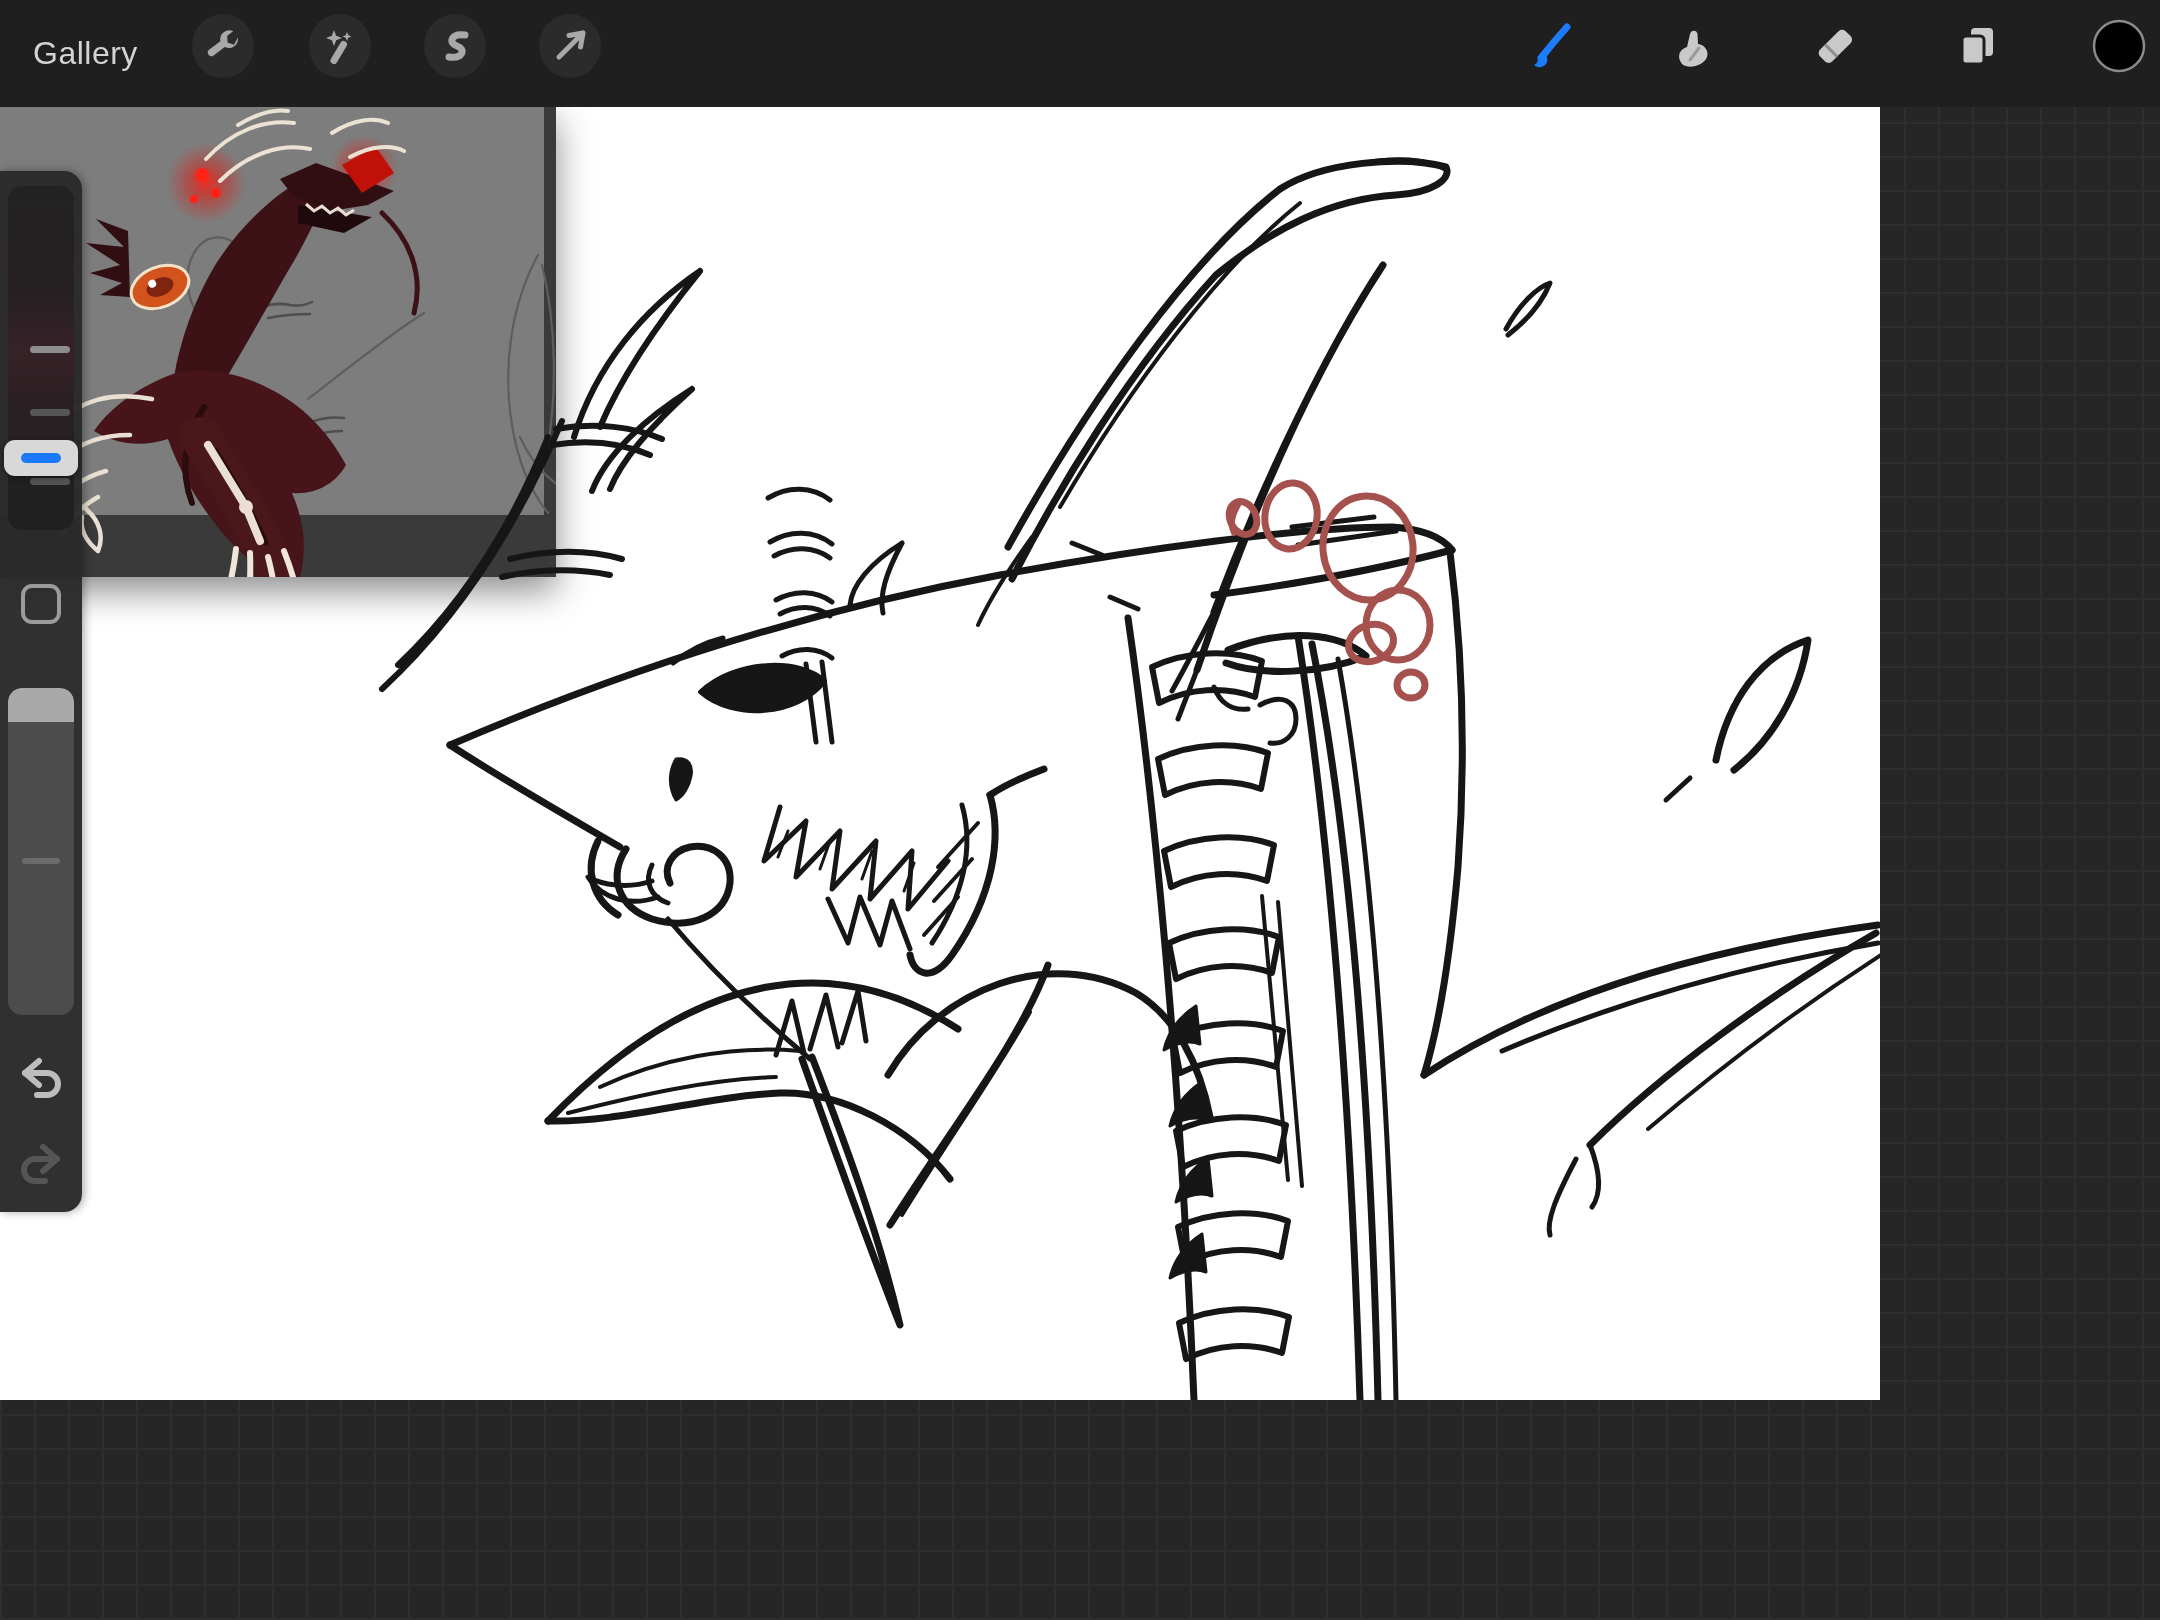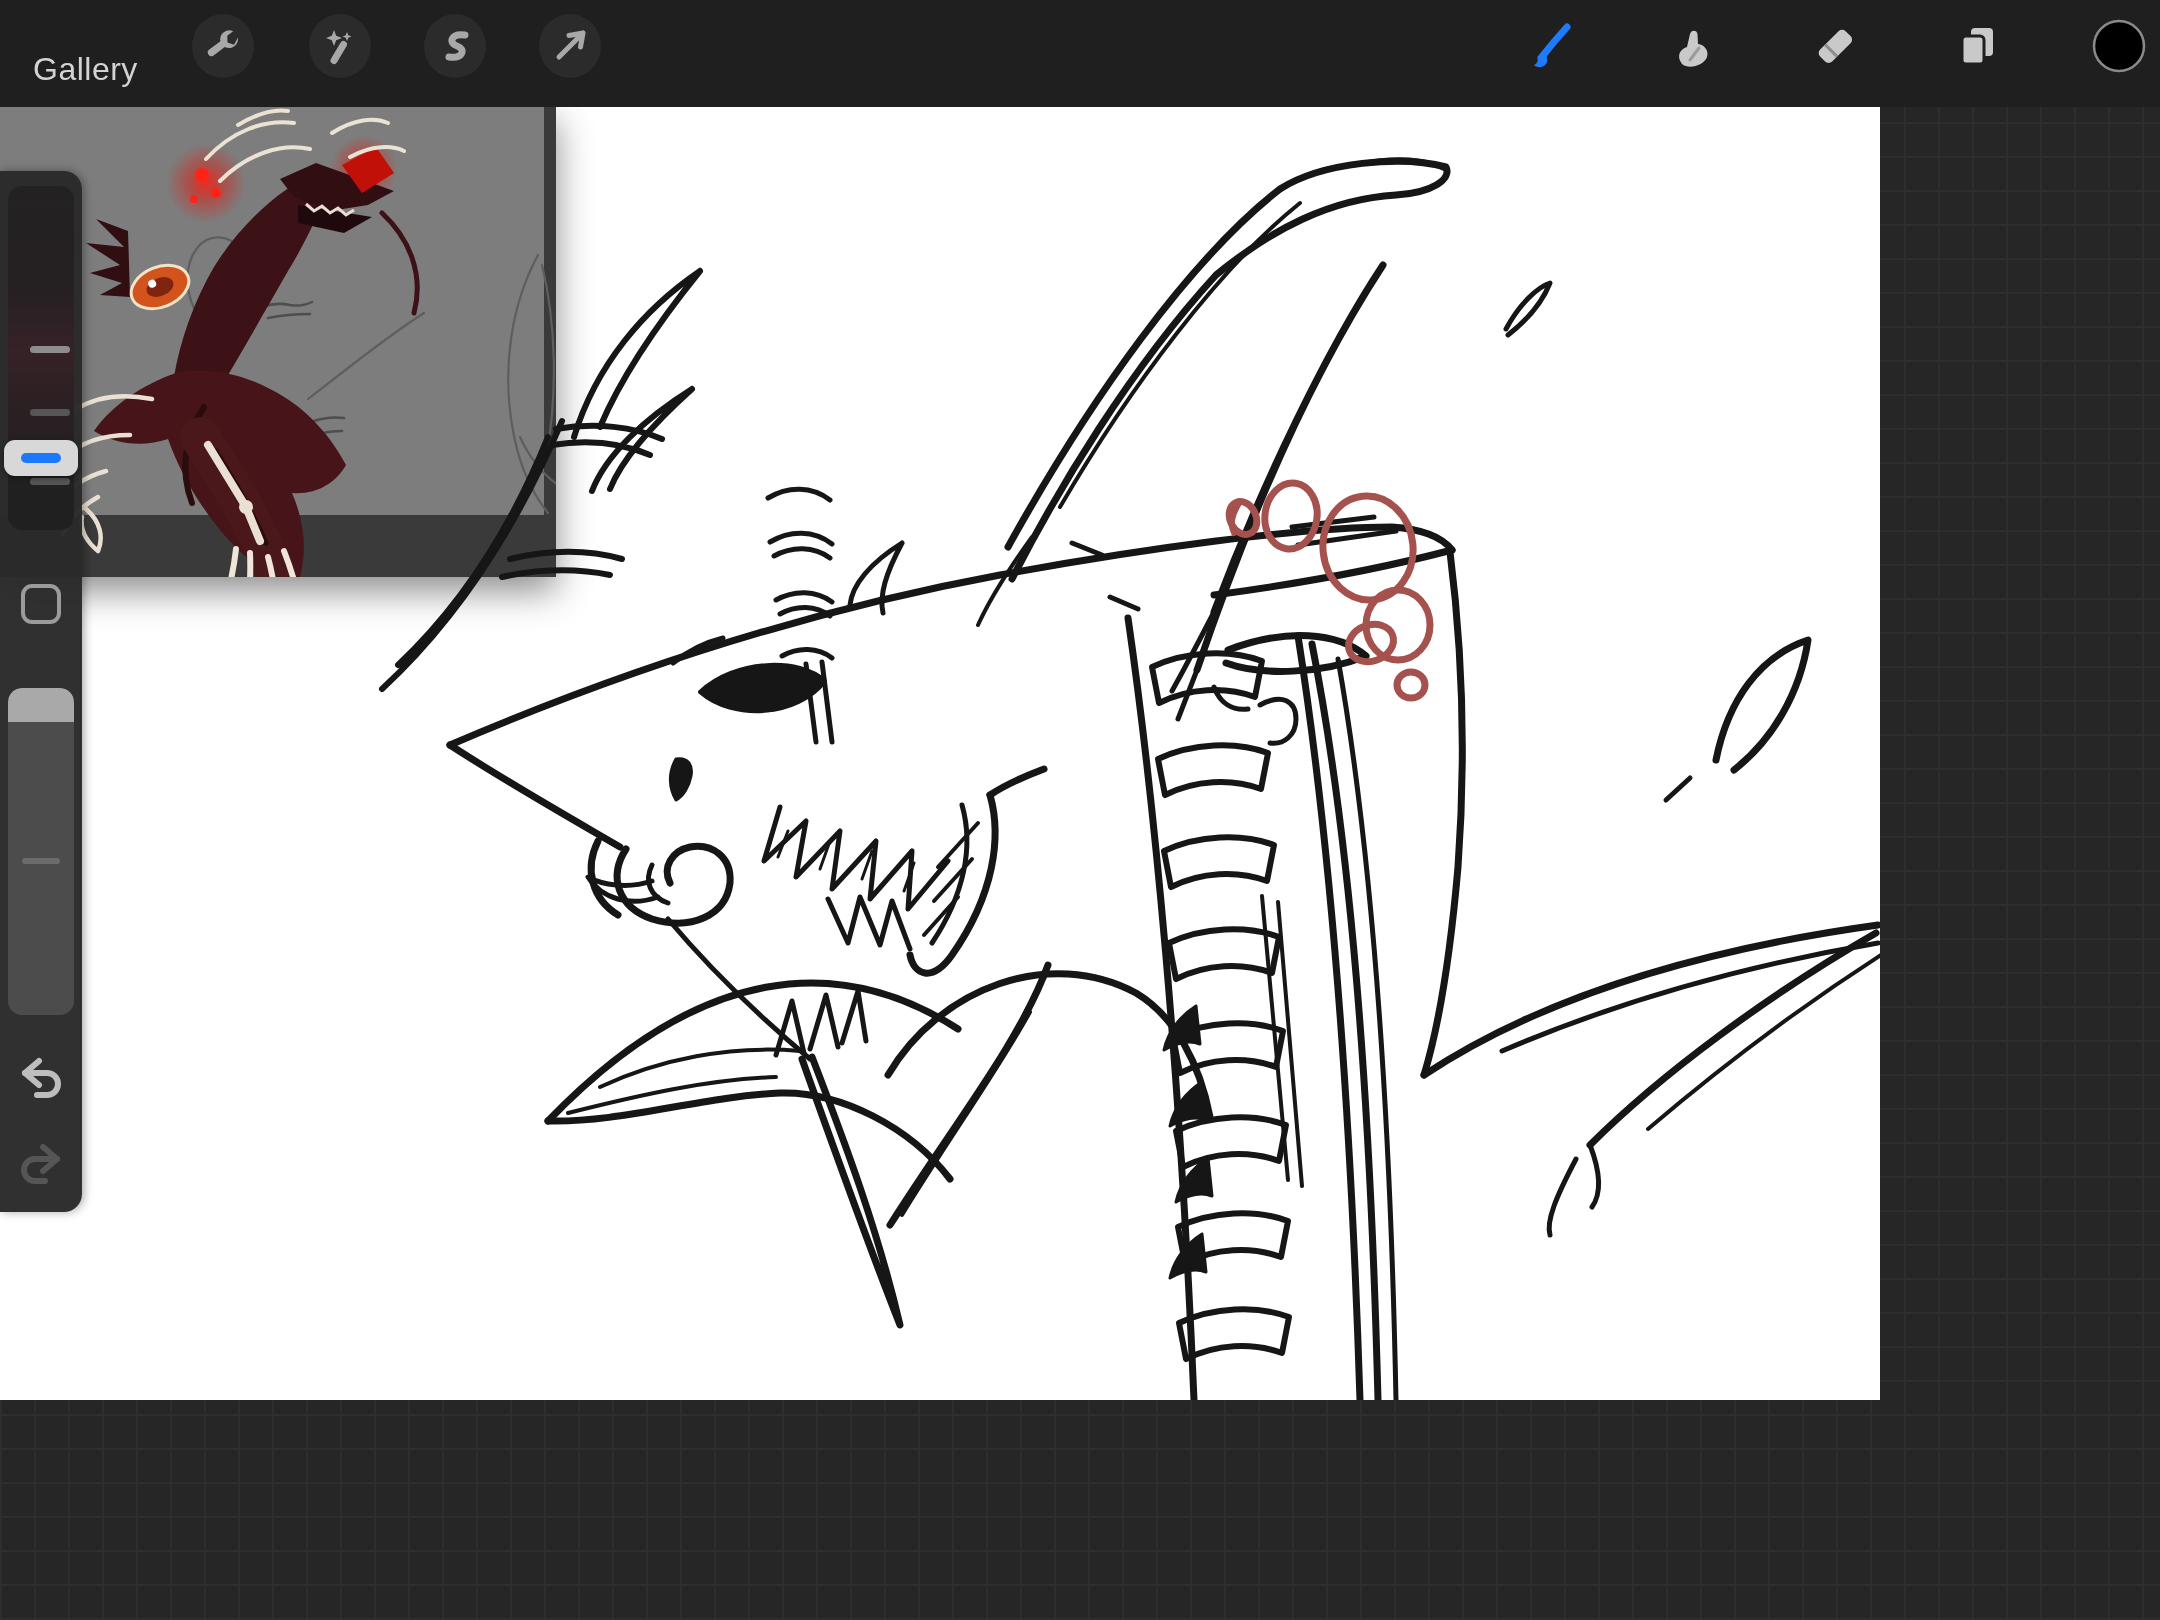--- a/index.html
+++ b/index.html
@@ -32,21 +32,21 @@
   .op-track{position:absolute;left:8px;top:517px;width:66px;height:327px;border-radius:14px;background:#4c4c4c;overflow:hidden;}
   .op-handle{position:absolute;left:0;top:0;width:66px;height:34px;background:#a9a9a9;border-radius:14px 14px 0 0;}
   .op-tick{position:absolute;left:14px;top:170px;width:38px;height:6px;border-radius:3px;background:#6b6b6b;}
   .histbtn{position:absolute;left:13px;width:56px;height:56px;background:transparent;border:0;padding:0;}
   .histbtn svg{display:block;}
   .undo{top:878px;}
   .redo{top:964px;}
   
   .toolbar{position:absolute;left:0;top:0;width:2160px;height:107px;background:#1f1f1f;z-index:5;
     display:block;}
-  .gallery{position:absolute;left:33px;top:16px;height:107px;line-height:107px;font-size:32px;color:#d3d3d3;letter-spacing:.5px;cursor:default;}
+  .gallery{position:absolute;left:33px;top:0;height:107px;line-height:107px;font-size:32px;color:#d3d3d3;letter-spacing:.5px;cursor:default;}
   .tbtn{position:absolute;top:14px;width:62px;height:64px;border-radius:50%;background:#2b2b2b;border:0;padding:0;display:flex;align-items:center;justify-content:center;}
   .tbtn.bare{background:transparent;border-radius:0;}
   .tbtn svg{display:block;}
 </style>
 </head>
 <body>
 
 <div class="stage">
 
   <div class="canvas">

